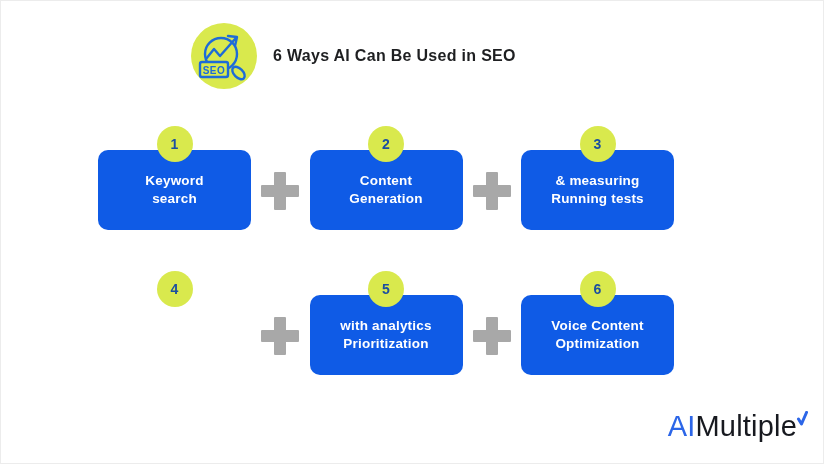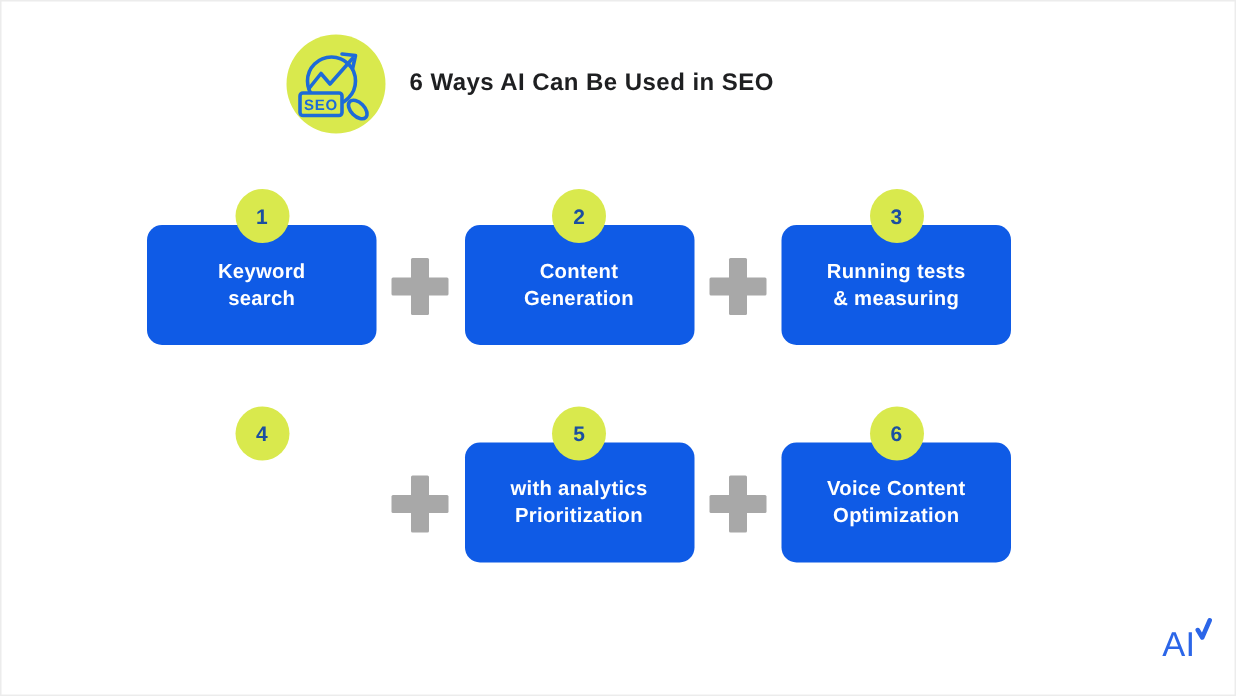--- a/index.html
+++ b/index.html
@@ -125,21 +125,21 @@
     border-radius: 1px;
   }
 
   
   .logo {
     position: absolute;
     right: 14px;
     bottom: 20px;
     display: flex;
     align-items: baseline;
-    font-size: 23px;
+    font-size: 29px;
     font-weight: 500;
     letter-spacing: 0.2px;
   }
   .logo-ai { color: var(--logo-ai-blue); }
   .logo-multiple { color: var(--logo-dark); }
   .logo-spark {
     position: relative;
     top: -10px;
     left: -1px;
   }
@@ -191,22 +191,22 @@
           <span class="line">Content</span>
           <span class="line">Generation</span>
         </div>
       </div>
       <div class="step-badge">2</div>
     </div>
     <div class="plus"></div>
     <div class="cell">
       <div class="step-box">
         <div>
+          <span class="line">&amp; measuring</span>
           <span class="line">Running tests</span>
-          <span class="line">&amp; measuring</span>
         </div>
       </div>
       <div class="step-badge">3</div>
     </div>
   </div>
 
   <div class="row row-2">
     <div class="cell">
       <div class="step-badge">4</div>
     </div>
@@ -227,18 +227,19 @@
           <span class="line">Voice Content</span>
           <span class="line">Optimization</span>
         </div>
       </div>
       <div class="step-badge">6</div>
     </div>
   </div>
 
   <div class="logo">
     <span class="logo-ai">AI</span>
+      <span class="logo-multiple">Multiple</span>
       <svg class="logo-spark" width="12" height="15" viewBox="0 0 12 15">
         <path d="M2.5 8 L5.5 13 L10.5 1.5" stroke="var(--logo-ai-blue)" stroke-width="3" fill="none" stroke-linecap="round" stroke-linejoin="round"></path>
       </svg>
   </div>
 
 </div>
 
 </body></html>

